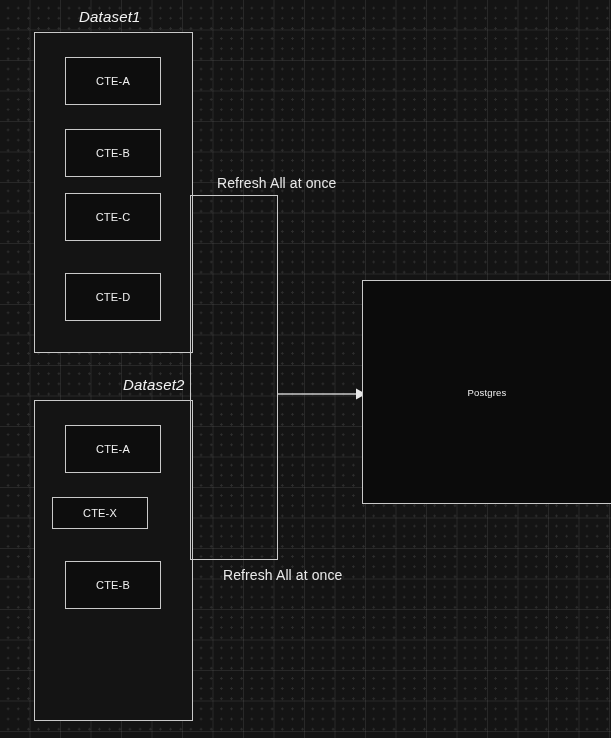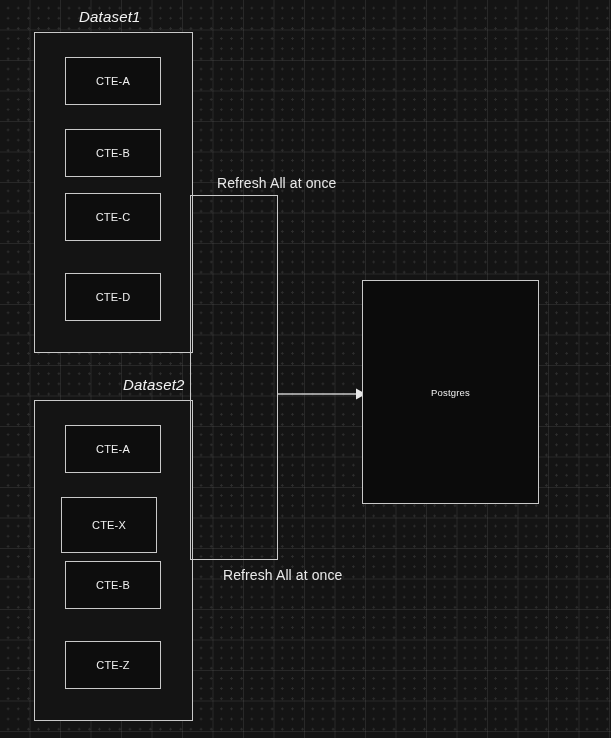--- a/index.html
+++ b/index.html
@@ -133,40 +133,37 @@
   </div>
 
   <div class="group-title" style="left:79px; top:377px;margin-left:44px;">Dataset2</div>
 
   <div class="dataset-box" style="left:34px; top:400px; width:159px; height:321px;"></div>
 
   <div class="cte-box" style="left:65px; top:425px; width:96px; height:48px;">
     <span>CTE-A</span>
   </div>
 
-  <div class="cte-box" style="left:61px; top:497px; width:96px; height:56px;text-align:right;">
+  <div class="cte-box" style="left:52px; top:497px; width:96px; height:32px;text-align:right;">
     <span>CTE-X</span>
   </div>
 
   <div class="cte-box" style="left:65px; top:561px; width:96px; height:48px;">
     <span>CTE-B</span>
   </div>
 
-  <div class="cte-box" style="left:65px; top:641px; width:96px; height:48px;">
-    <span>CTE-Z</span>
-  </div>
 
   <div class="refresh-box" style="left:190px; top:195px; width:88px; height:365px;"></div>
 
   <div class="refresh-label" style="left:217px; top:176px;">Refresh All at once</div>
 
   <div class="refresh-label" style="left:223px; top:568px;">Refresh All at once</div>
 
   <svg class="connector" style="left:276px; top:383px; width:94px; height:22px;" viewBox="0 0 94 22">
     <line x1="1" y1="11" x2="80" y2="11" stroke="#c9c9c9" stroke-width="1.4"></line>
     <polygon points="80,5.5 90,11 80,16.5" fill="#e8e8e8"></polygon>
   </svg>
 
-  <div class="db-box" style="left:362px; top:280px; width:177px; height:224px;">
+  <div class="db-box" style="left:362px; top:280px; width:250px; height:224px;">
     <span>Postgres</span>
   </div>
 
 </div>
 
 </body></html>

